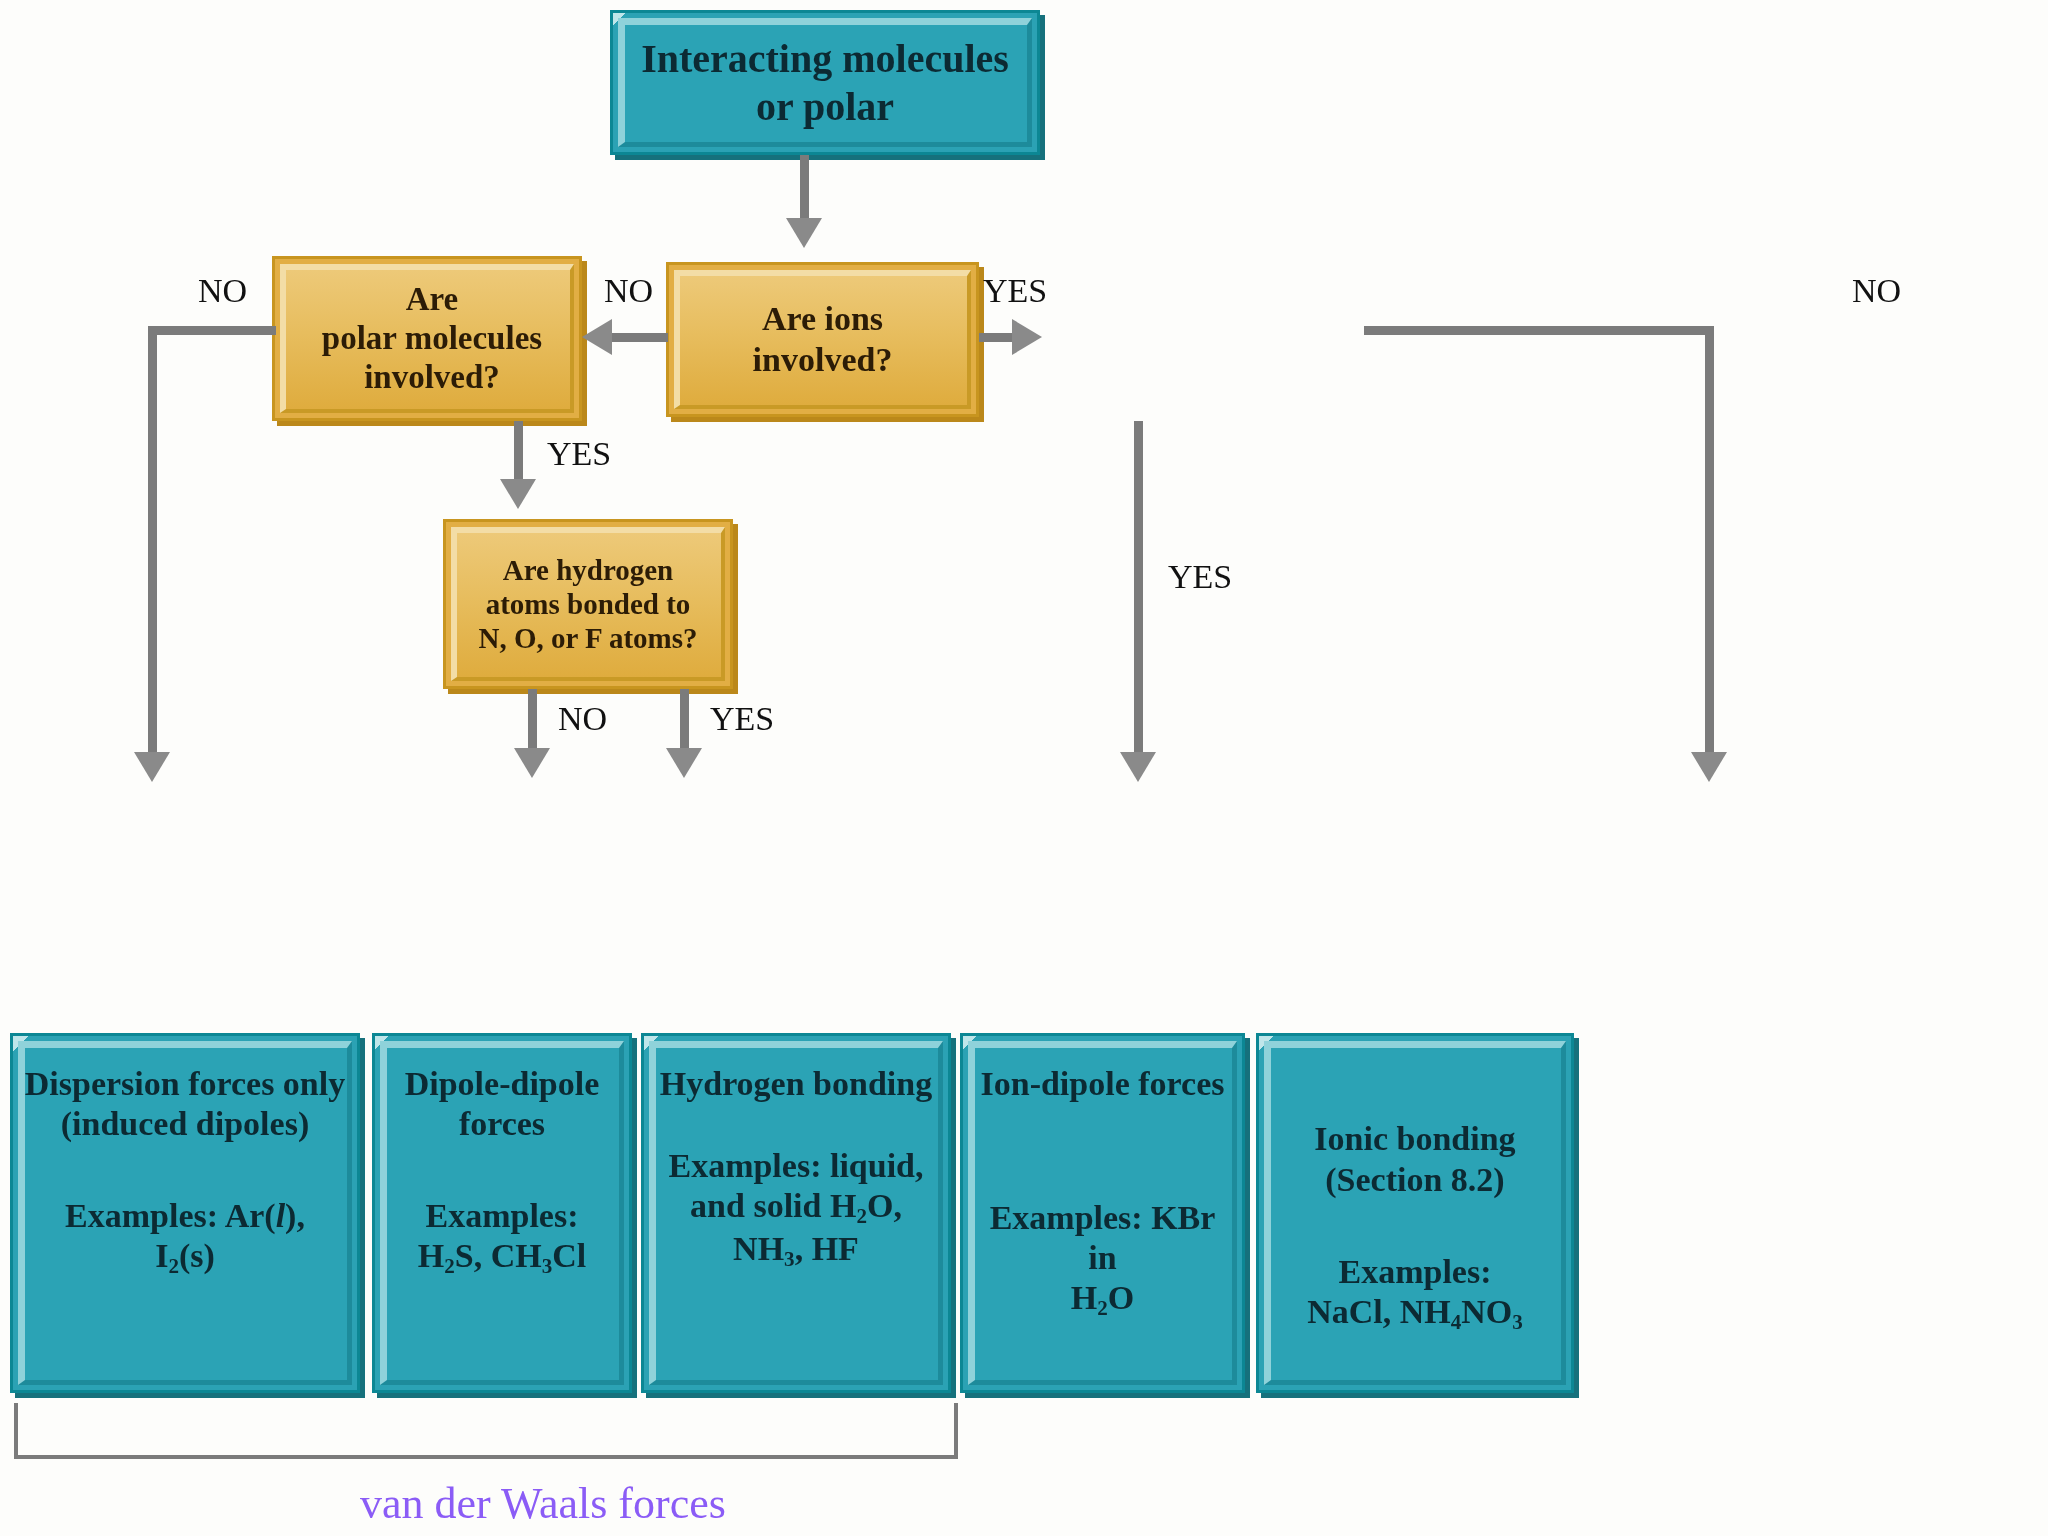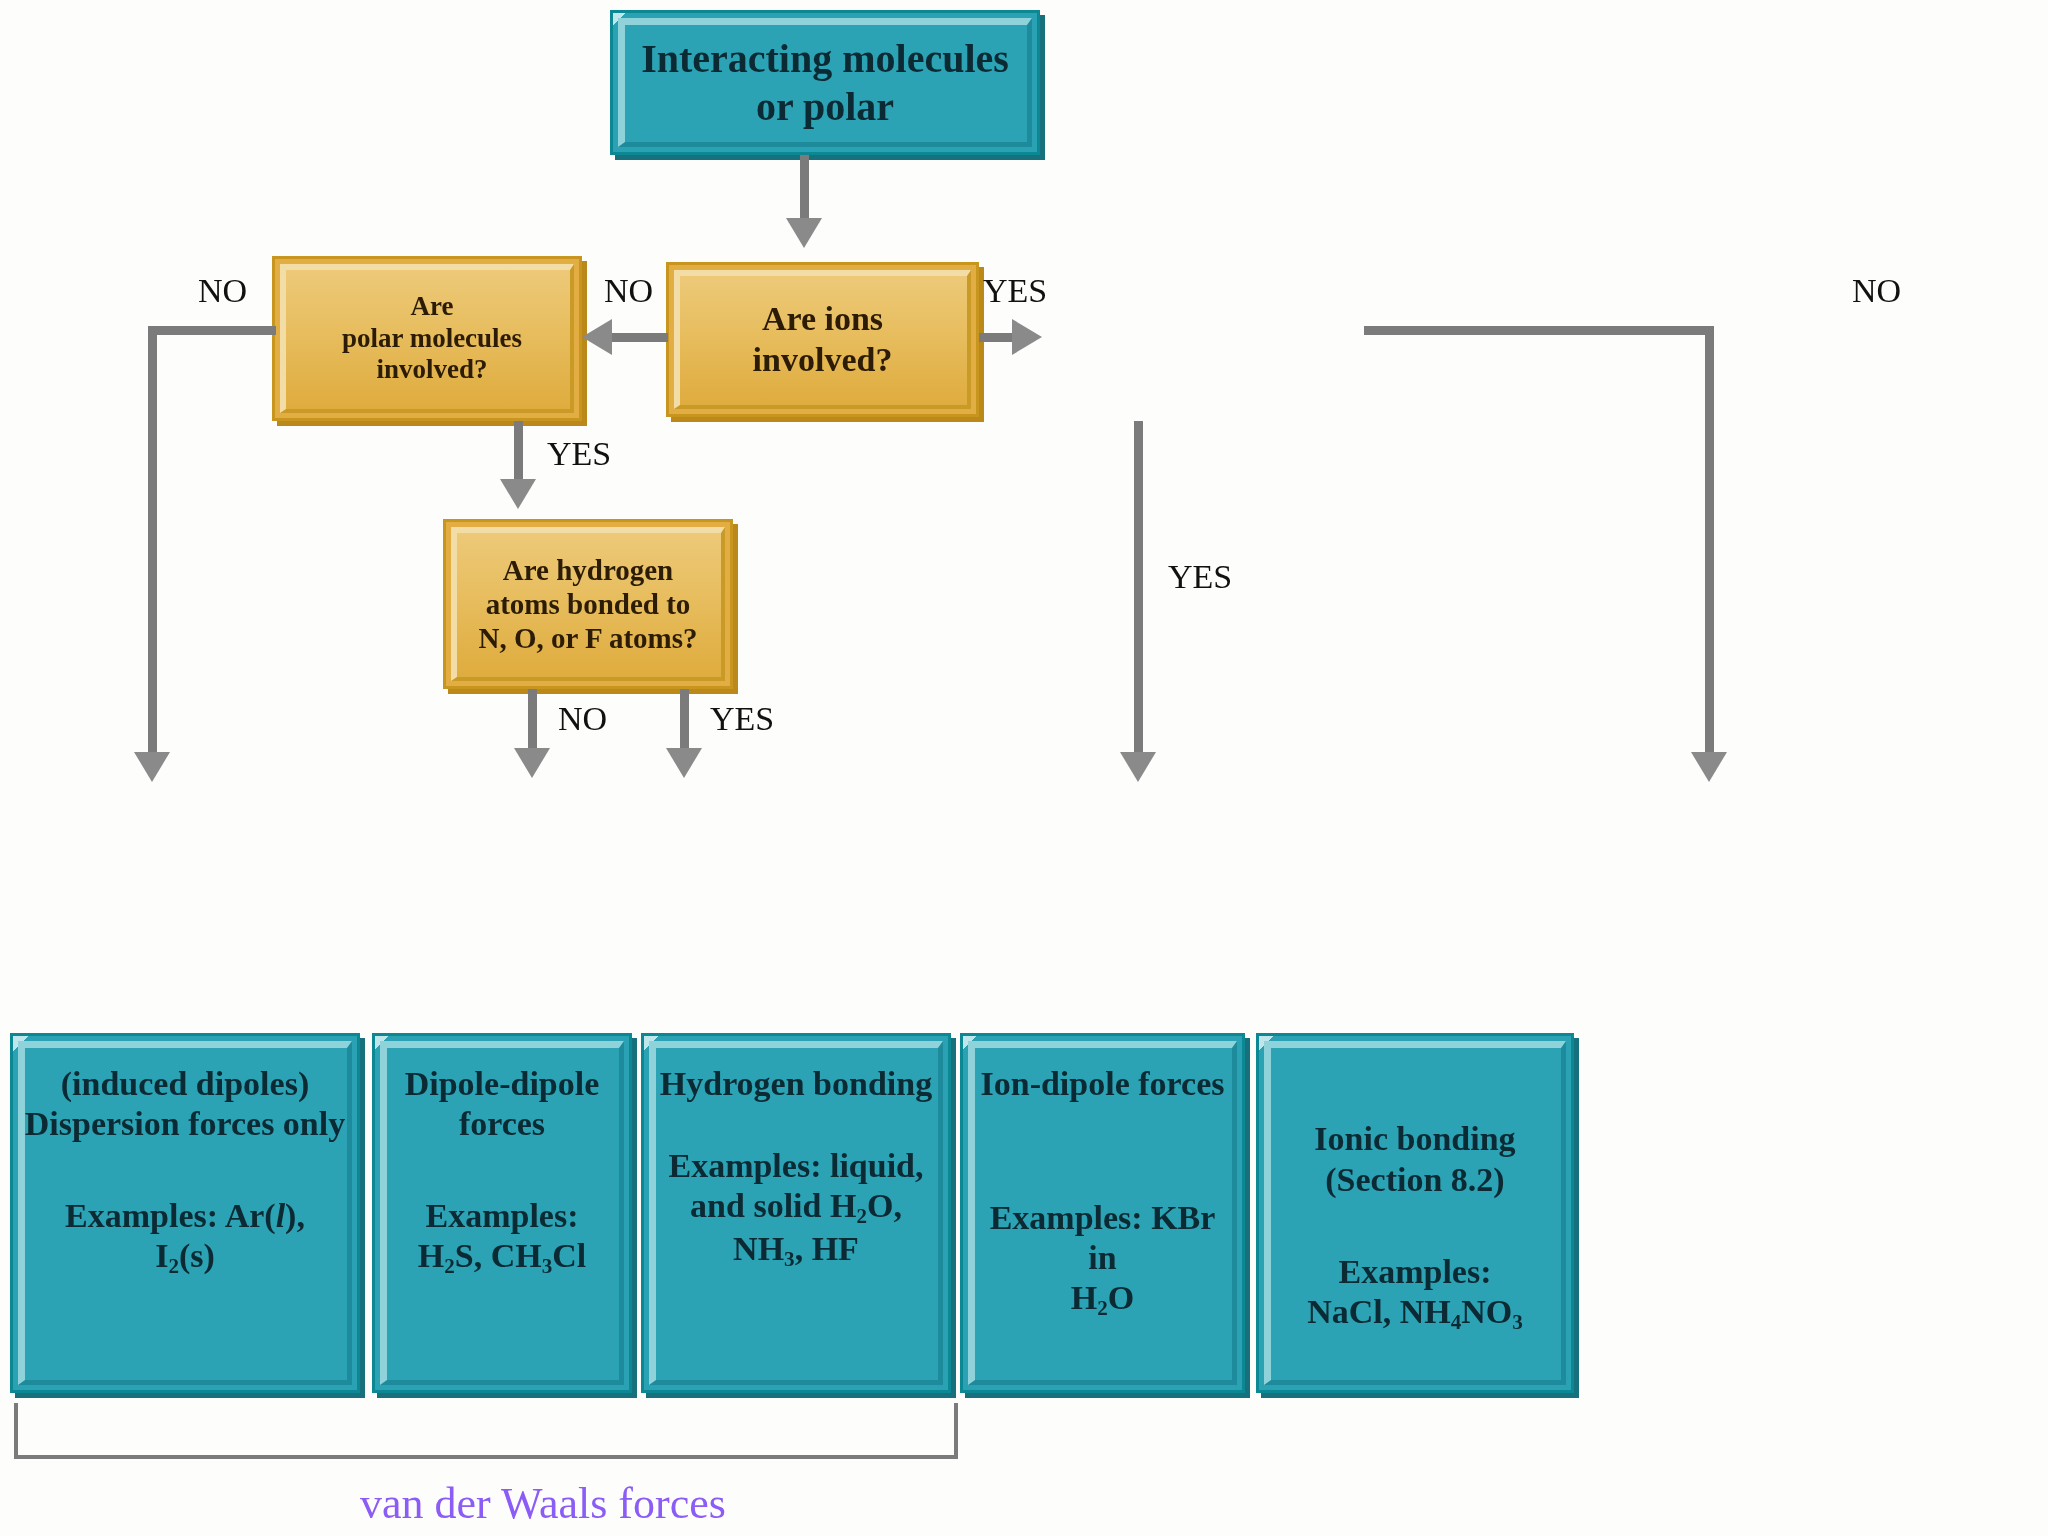--- a/index.html
+++ b/index.html
@@ -111,21 +111,21 @@
   <div class="box teal" style="left:610px;top:10px;width:430px;height:145px;font-size:40px;">
     <div class="inner">
       <div>Interacting molecules</div>
       <div>or polar</div>
     </div>
   </div>
 
   <div class="line vline" style="left:800px;top:155px;width:9px;height:70px;"></div>
   <div class="arrow arrow-down" style="left:786px;top:218px;"></div>
 
-  <div class="box gold" style="left:272px;top:256px;width:310px;height:165px;font-size:27px;padding-left:10px;">
+  <div class="box gold" style="left:272px;top:256px;width:310px;height:165px;font-size:33px;padding-left:10px;">
     <div class="inner">
       <div>Are</div>
       <div>polar molecules</div>
       <div>involved?</div>
     </div>
   </div>
 
   <div class="box gold" style="left:666px;top:262px;width:313px;height:155px;font-size:34px;">
     <div class="inner">
       <div>Are ions</div>
@@ -171,22 +171,22 @@
   <div class="arrow arrow-down" style="left:1120px;top:752px;"></div>
   <div class="ynlabel" style="left:1168px;top:558px;">YES</div>
 
   <div class="ynlabel" style="left:1852px;top:272px;">NO</div>
   <div class="line hline" style="left:1364px;top:326px;width:350px;height:9px;"></div>
   <div class="line vline" style="left:1705px;top:326px;width:9px;height:432px;"></div>
   <div class="arrow arrow-down" style="left:1691px;top:752px;"></div>
 
   <div class="box teal" style="left:10px;top:1033px;width:350px;height:360px;font-size:34px;align-items:flex-start;">
     <div class="inner" style="padding-top:28px;">
+      <div>Dispersion forces only</div>
       <div>(induced dipoles)</div>
-      <div>Dispersion forces only</div>
       <div style="height:52px"></div>
       <div><span>Examples: Ar(</span><span class="it">l</span><span>),</span></div>
       <div><span>I</span><sub>2</sub><span>(s)</span></div>
     </div>
   </div>
 
   <div class="box teal" style="left:372px;top:1033px;width:260px;height:360px;font-size:34px;align-items:flex-start;">
     <div class="inner" style="padding-top:28px;">
       <div>Dipole-dipole</div>
       <div>forces</div>

